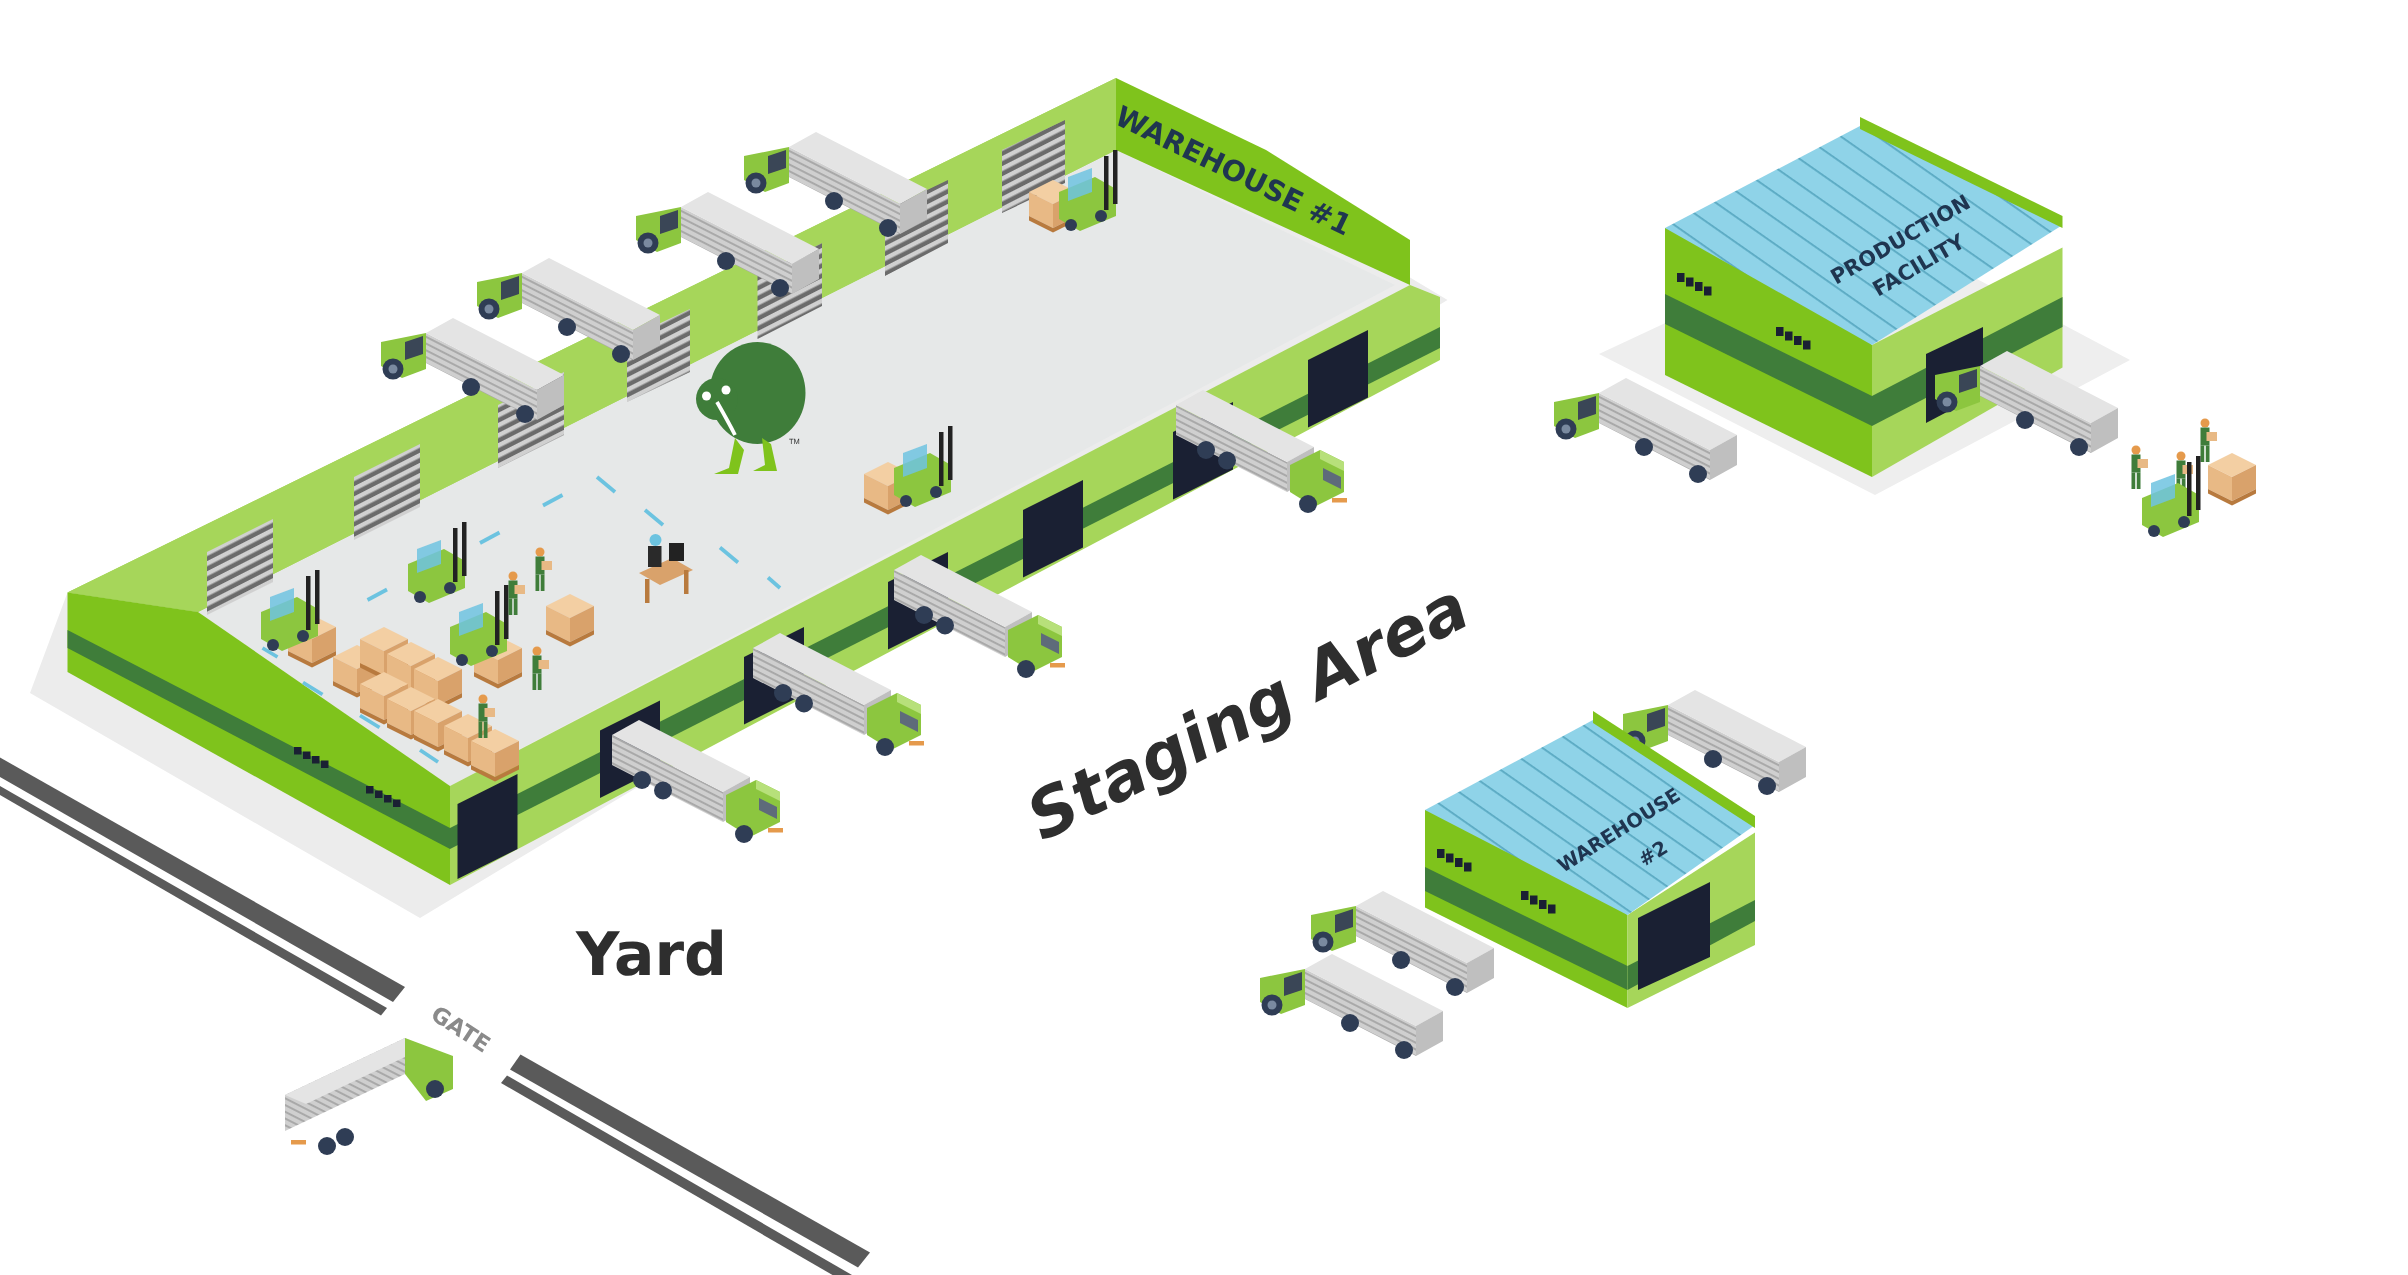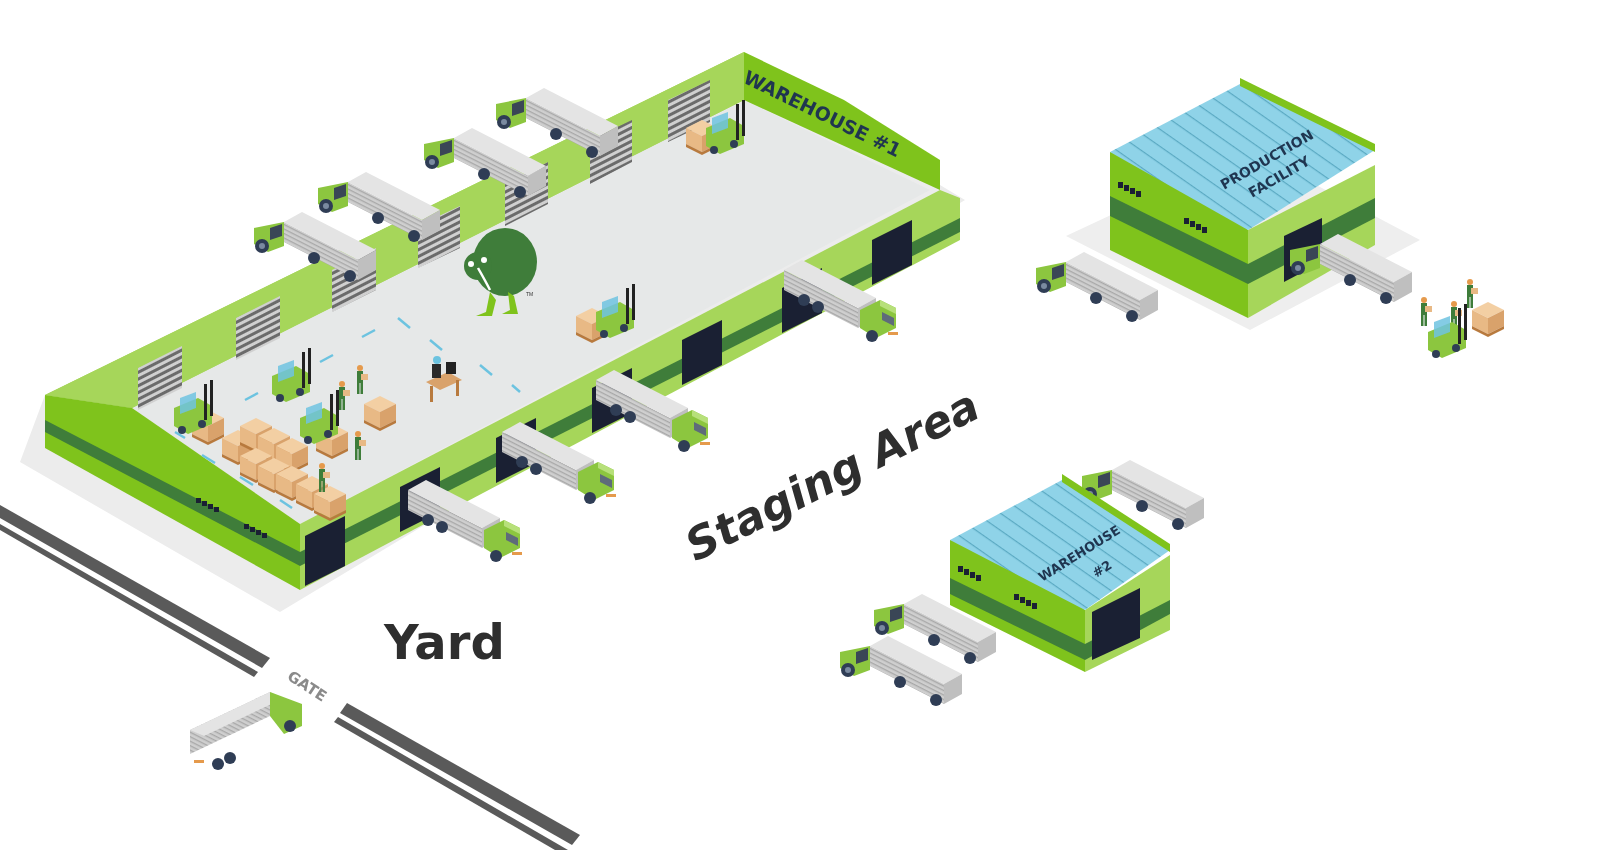--- a/index.html
+++ b/index.html
@@ -1,20 +1,20 @@
 <!DOCTYPE html>
 <html><head>
 <meta charset="utf-8">
 <style>
   html, body { margin: 0; padding: 0; background: #ffffff; }
   body { width: 1605px; height: 850px; overflow: hidden; position: relative; font-family: "Liberation Sans", sans-serif; }
   #scene { position: absolute; left: 0; top: 0; width: 1605px; height: 850px; }
   .label-text { font-family: "DejaVu Sans", sans-serif; font-weight: 700; }
   .zone-label { position: absolute; color: #2e2e2e; font-family: "DejaVu Sans", sans-serif; font-weight: 700; white-space: nowrap; transform-origin: left bottom; }
-  #yard-label { left: 384px; top: 614px; font-size: 48px; }
+  #yard-label { left: 384px; top: 614px; font-size: 40px; }
   #staging-label { left: 700px; top: 520px; font-size: 44px; font-style: italic; transform: rotate(-27deg); }
   #gate-label { left: 284px; top: 664px; font-size: 15px; color: #8a8a8a; transform: rotate(33deg); }
 </style>
 </head>
 <body>
 
 <svg id="scene" viewBox="0 0 1605 850" xmlns="http://www.w3.org/2000/svg">
   <defs>
     <pattern id="shutter" width="6" height="6" patternUnits="userSpaceOnUse" patternTransform="rotate(-27)">
       <rect width="6" height="6" fill="#6b6b6b"></rect>

